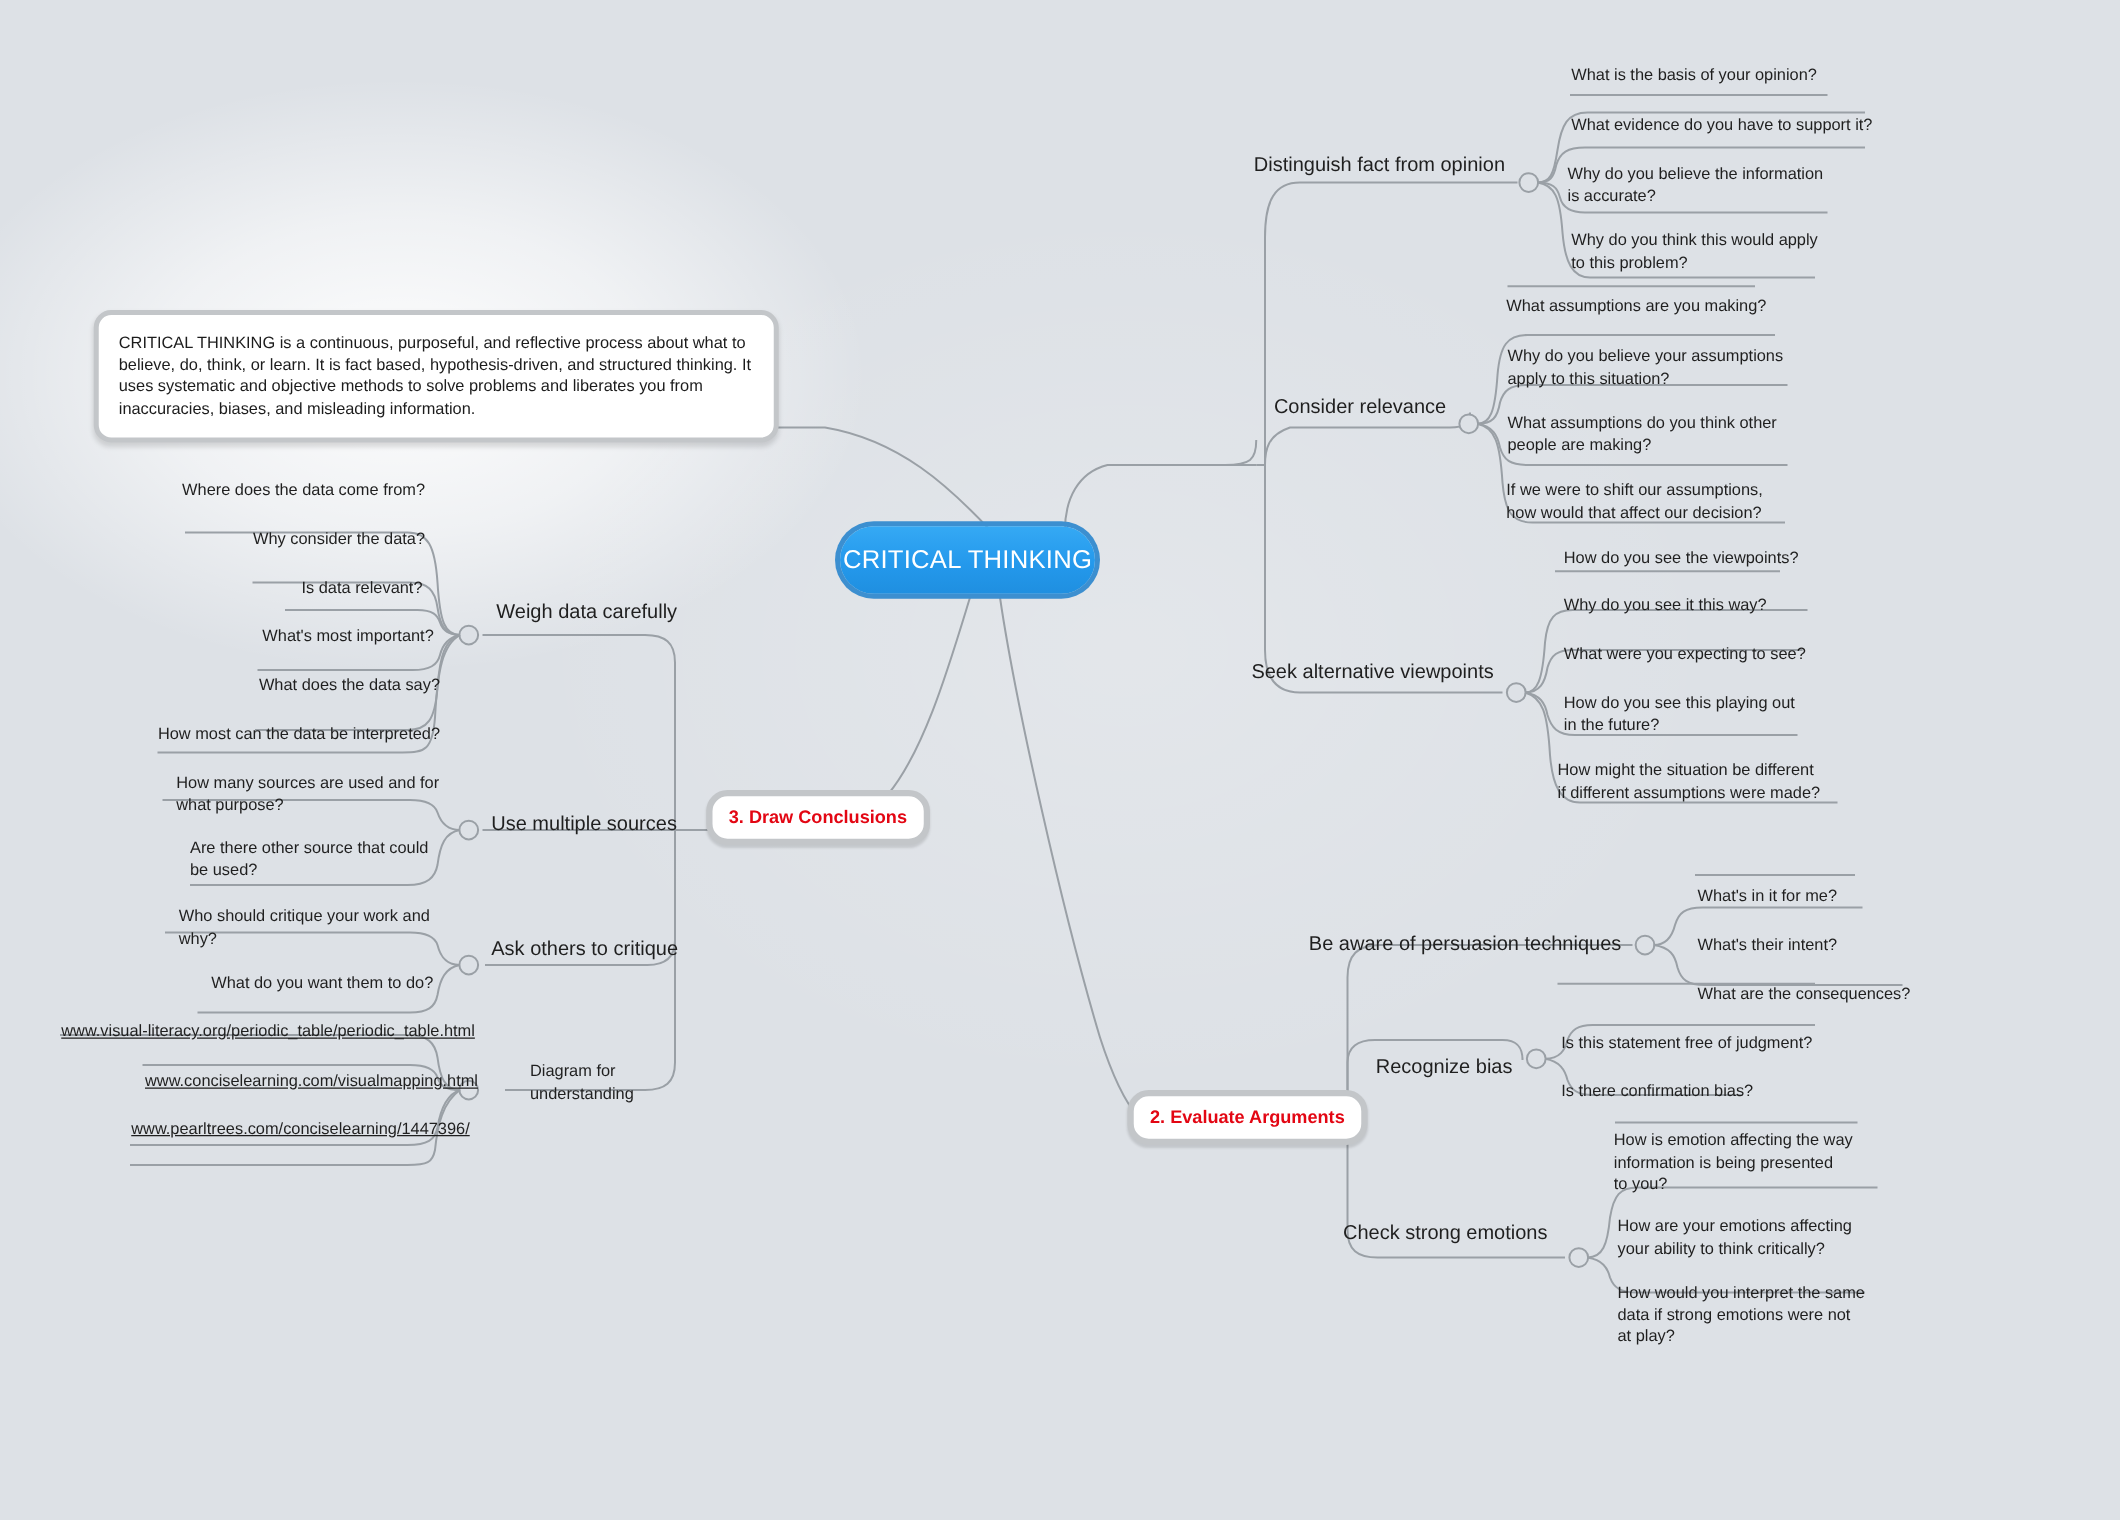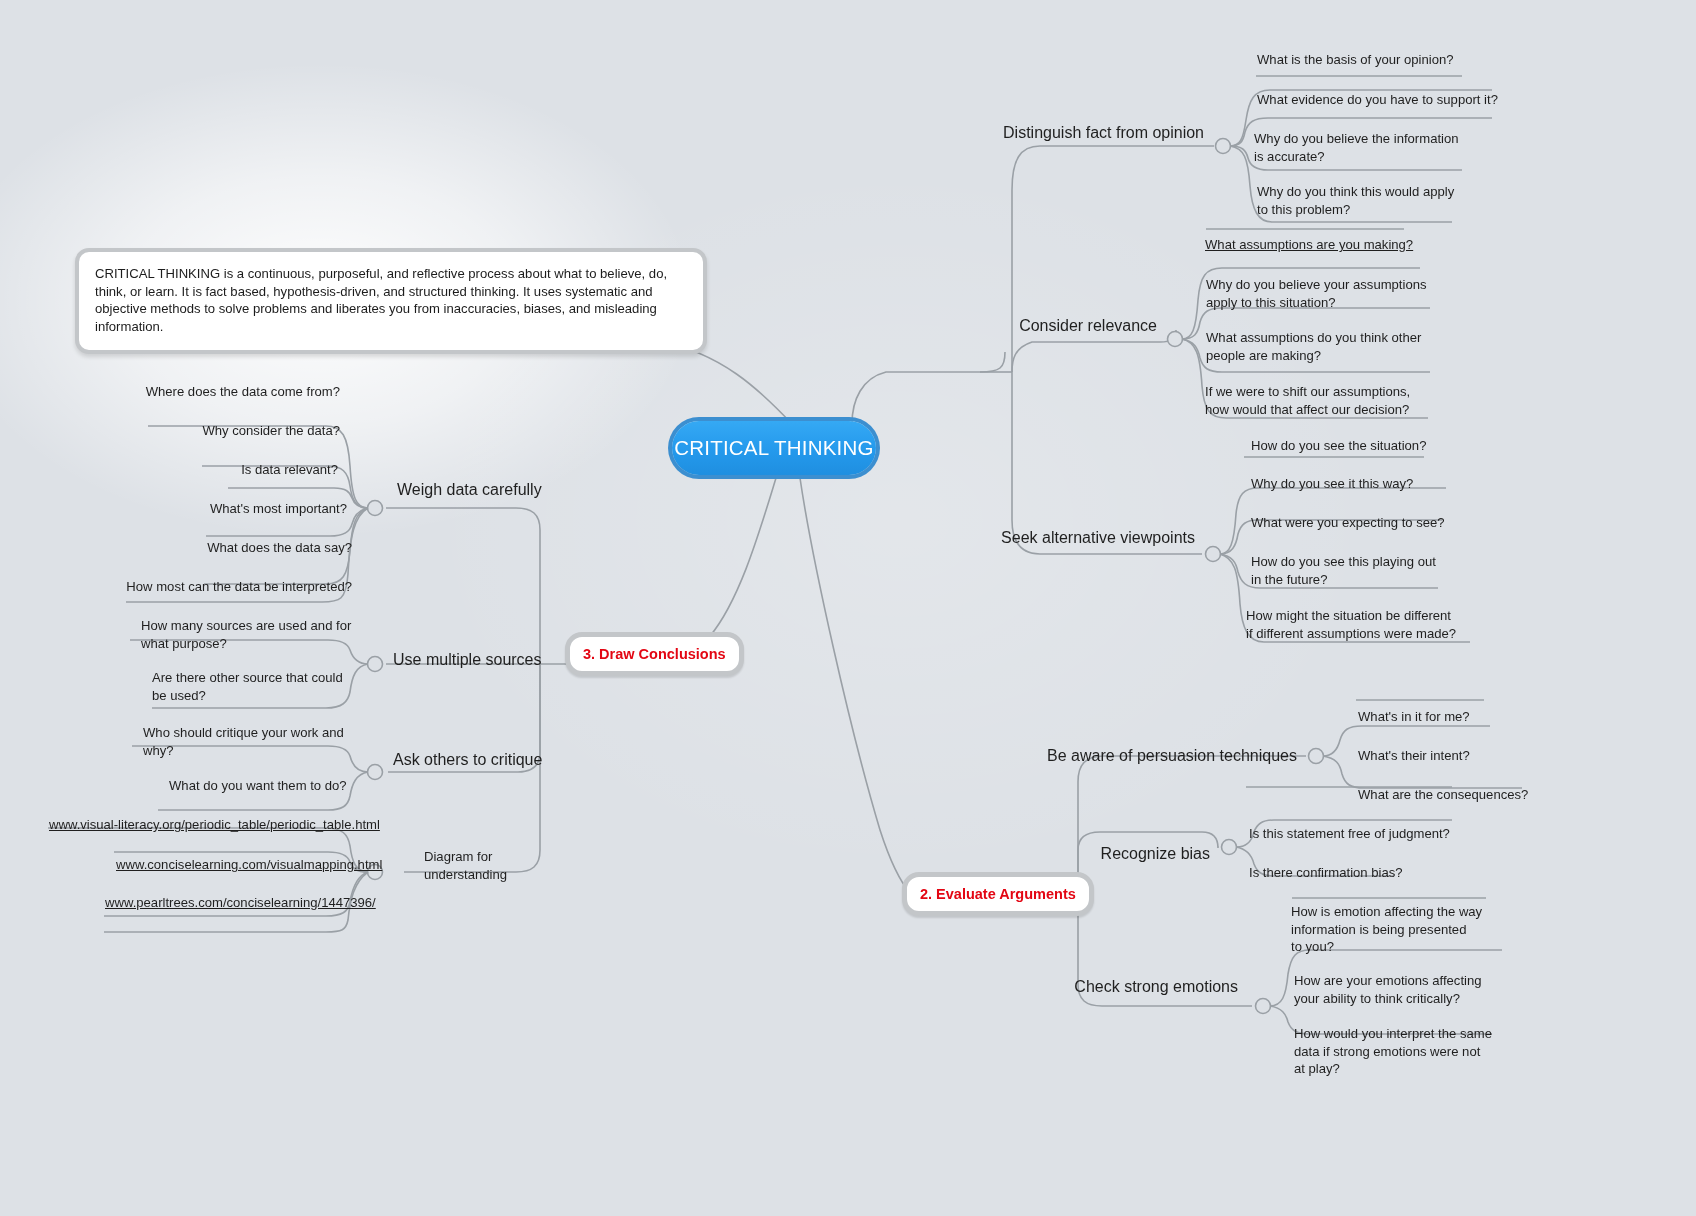--- a/index.html
+++ b/index.html
@@ -70,21 +70,21 @@
     font-size: 14.5px;
     font-weight: bold;
     white-space: nowrap;
   }
 
   
   .desc-box {
     position: absolute;
     left: 75px;
     top: 248px;
-    width: 632px;
+    width: 548px;
     border-radius: 14px;
     background: #ffffff;
     border: 4px solid #c3c6c9;
     box-shadow: 0 3px 4px rgba(0,0,0,0.13);
     padding: 13px 16px 15px 16px;
     box-sizing: border-box;
   }
   .desc-box p {
     margin: 0;
     font-size: 13.1px;
@@ -227,29 +227,29 @@
   <div class="sub-lbl anchor-right" style="left:1157px; top:317px;">Consider relevance</div>
   <div class="sub-lbl anchor-right" style="left:1195px; top:529px;">Seek alternative viewpoints</div>
 
   <div class="lbl" style="left:1257px; top:51px;">What is the basis of your opinion?</div>
   <div class="lbl" style="left:1257px; top:91px;">What evidence do you have to support  it?</div>
   <div class="lbl" style="left:1254px; top:130px;">Why do you believe the information
  is accurate?</div>
   <div class="lbl" style="left:1257px; top:183px;">Why do you think this would apply
  to this problem?</div>
 
-  <div class="lbl" style="left:1205px; top:236px;text-decoration:underline;">What assumptions are you making?</div>
+  <div class="lbl" style="left:1205px; top:236px;">What assumptions are you making?</div>
   <div class="lbl" style="left:1206px; top:276px;">Why do you believe your assumptions
  apply to this situation?</div>
   <div class="lbl" style="left:1206px; top:329px;">What assumptions do you think other
  people are making?</div>
   <div class="lbl" style="left:1205px; top:383px;">If we were to shift our assumptions,
  how would that affect our decision?</div>
 
-  <div class="lbl" style="left:1251px; top:437px;">How do you see the situation?</div>
+  <div class="lbl" style="left:1251px; top:437px;">How do you see the viewpoints?</div>
   <div class="lbl" style="left:1251px; top:475px;">Why do you see it this way?</div>
   <div class="lbl" style="left:1251px; top:514px;">What were you expecting to see?</div>
   <div class="lbl" style="left:1251px; top:553px;">How do you see this playing out
  in the future?</div>
   <div class="lbl" style="left:1246px; top:607px;">How might the situation be different
  if different assumptions were made?</div>
 
   <div class="sub-lbl anchor-right" style="left:1297px; top:747px;">Be aware of persuasion techniques</div>
   <div class="sub-lbl anchor-right" style="left:1210px; top:845px;">Recognize bias</div>
   <div class="sub-lbl anchor-right" style="left:1238px; top:978px;">Check strong emotions</div>

